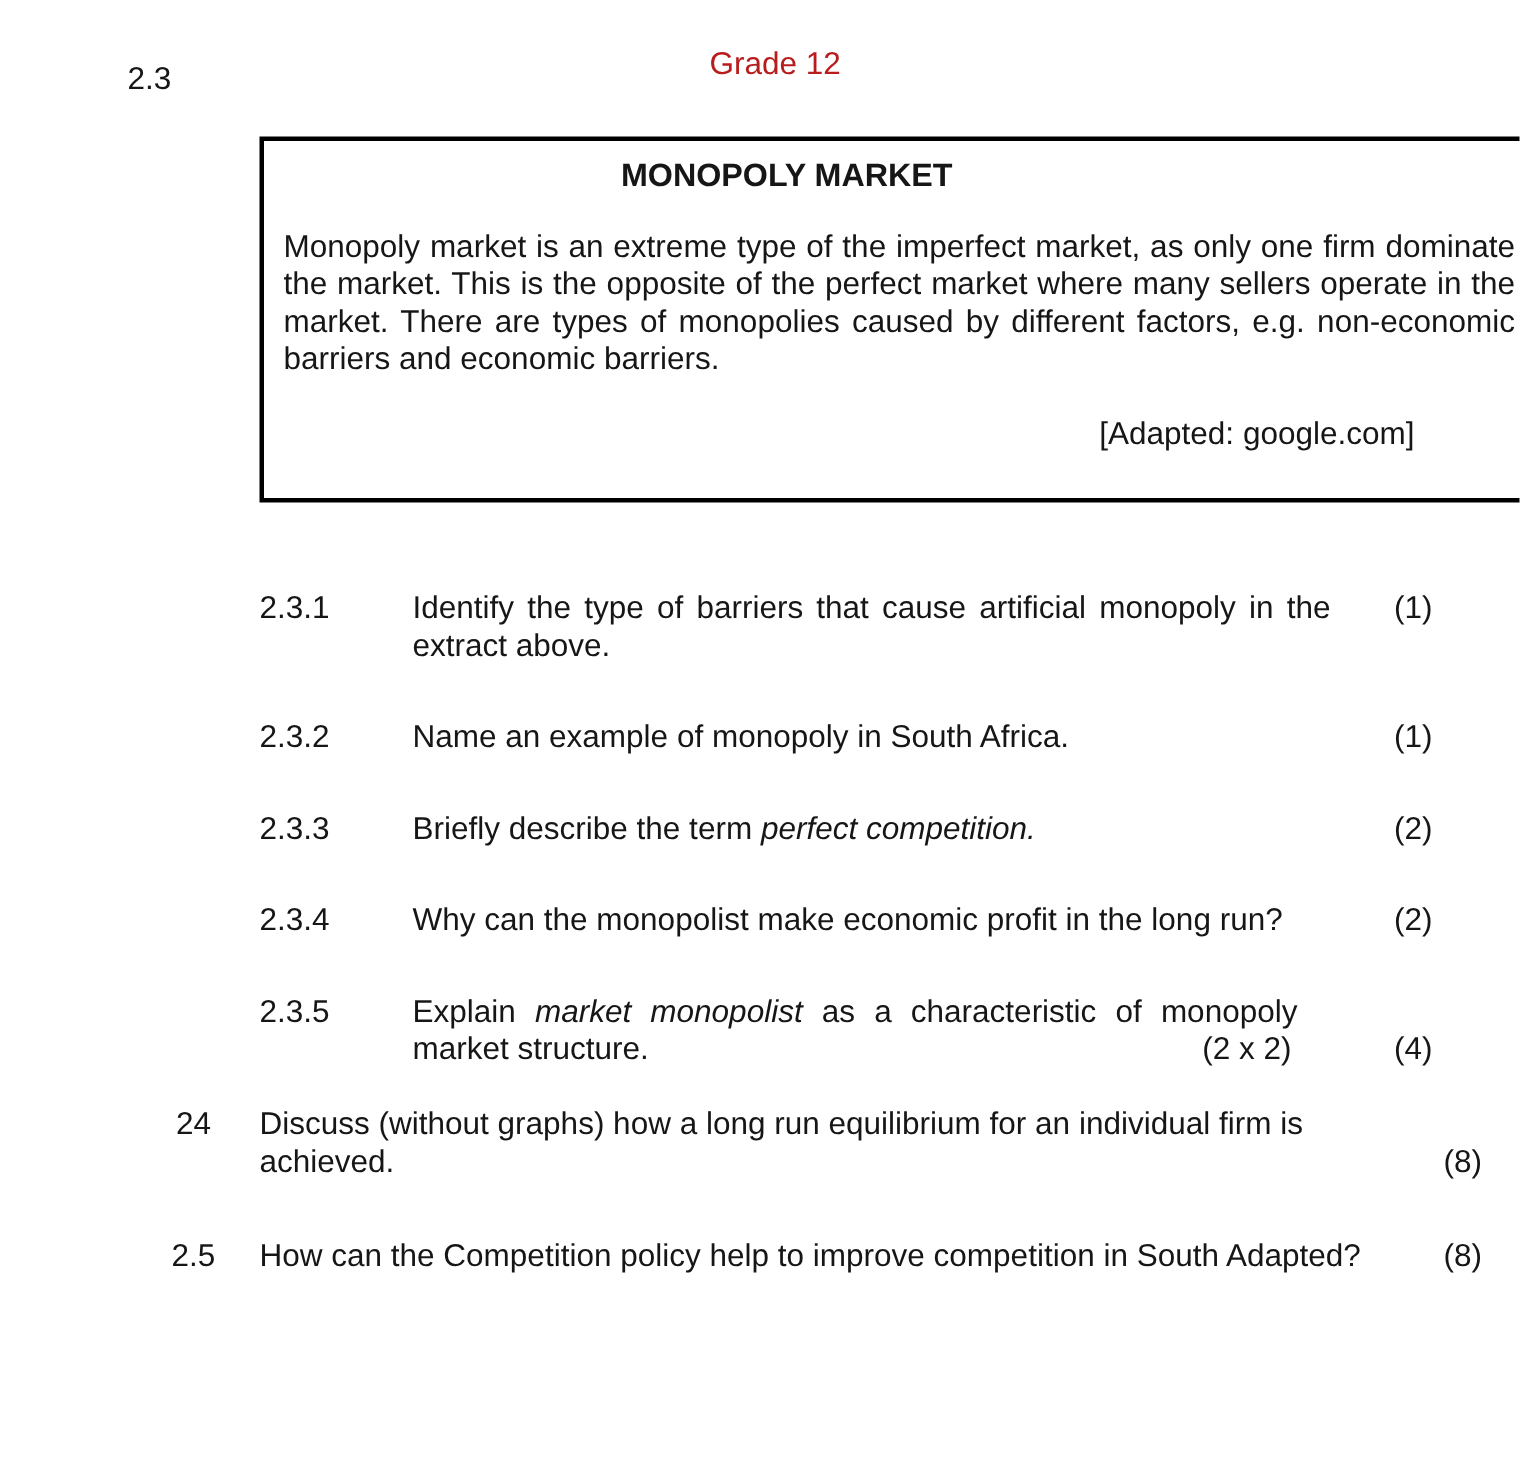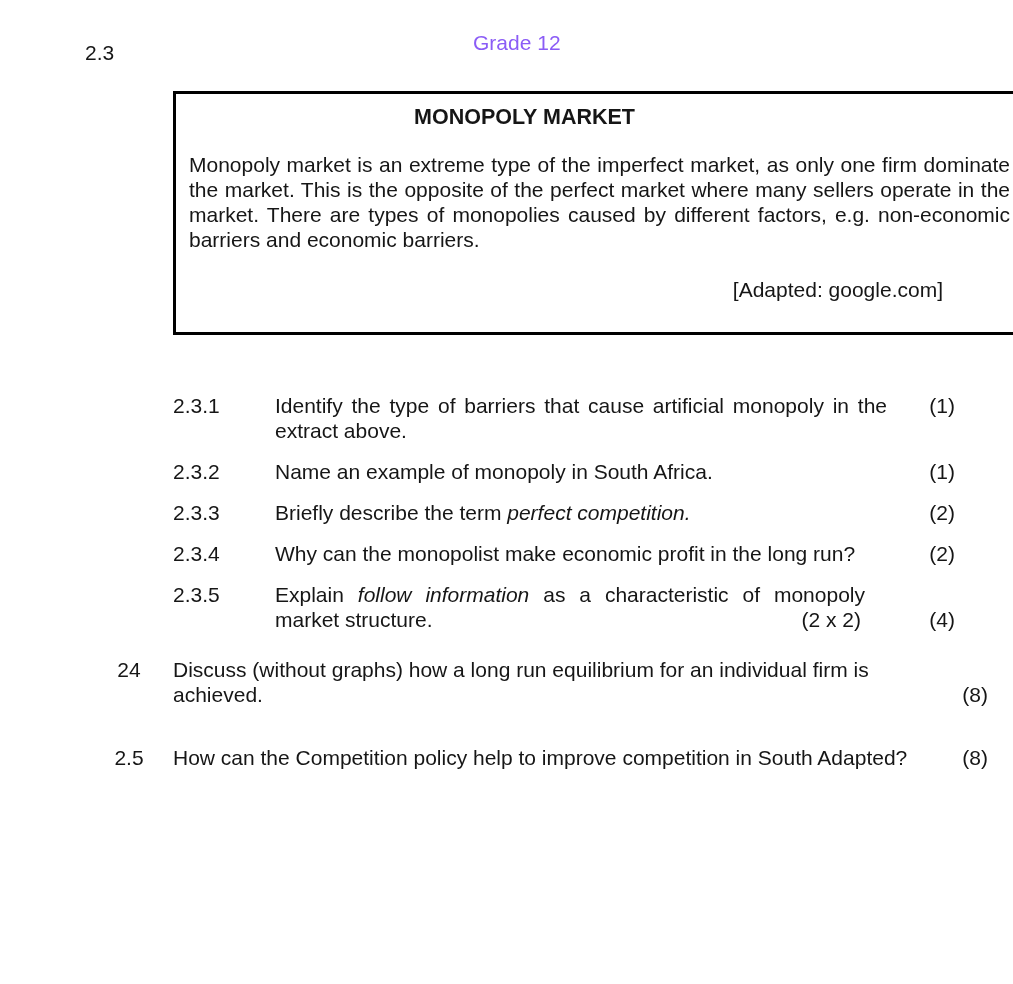--- a/index.html
+++ b/index.html
@@ -9,42 +9,42 @@
     font-family:"Liberation Sans", sans-serif;
     font-size:21px; line-height:25px;
     color:#161616;
     position:relative;
     overflow:hidden;
   }
   .page { position:relative; width:1013px; height:984px; background:#fff; }
 
   .page-header {
     position:absolute; top:-10px; left:473px;
-    font-size:21px; color:#8b5cf6; white-space:nowrap;
+    font-size:21px; color:#b91c1c; white-space:nowrap;
   }
 
   .q23-row { display:flex; margin:40px 0 0 85px; }
   .q23-row .num { width:78px; flex-shrink:0; }
 
   .extract-box {
     margin:26px 0 0 173px;
     width:854px;
     border:3px solid #000;
     padding:11px 14px 30px 13px;
   }
   .extract-title {
     font-weight:bold; font-size:21.5px;
     text-align:center; padding-right:150px;
     margin-bottom:22px;
   }
   .extract-body { text-align:justify; }
   .extract-source { text-align:right; padding-right:67px; margin-top:25px; }
 
   .subs { margin-top:58px; }
-  .sq { display:flex; margin-left:173px; width:782px; margin-top:16px; }
+  .sq { display:flex; margin-left:173px; width:782px; margin-top:36px; }
   .sq:first-child { margin-top:0; }
   .sq-num { width:102px; flex-shrink:0; }
   .sq-text { width:612px; flex-shrink:0; position:relative; }
   .sq-text.justify { text-align:justify; }
   .sq-text.narrow { width:590px; }
   .sq-marks { flex:1; text-align:right; }
   .sq-marks.bottom { align-self:flex-end; }
   .inline-marks { position:absolute; right:4px; bottom:0; }
 
   .main-row { display:flex; margin-left:85px; width:903px; }
@@ -99,21 +99,21 @@
     <div class="sq">
       <div class="sq-num">2.3.4</div>
       <div class="sq-text"><span>Why can the monopolist make economic profit in the long run?</span></div>
       <div class="sq-marks">(2)</div>
     </div>
 
     <div class="sq">
       <div class="sq-num">2.3.5</div>
       <div class="sq-text justify narrow">
         <span class="inline-marks">(2 x 2)</span>
-      <span>Explain </span><span style="font-style: italic;">follow information</span><span> as a characteristic of monopoly market structure.</span></div>
+      <span>Explain </span><span style="font-style: italic;">market monopolist</span><span> as a characteristic of monopoly market structure.</span></div>
       <div class="sq-marks bottom">(4)</div>
     </div>
 
   </div>
 
   <div class="main-row row-24">
     <div class="m-num">24</div>
     <div class="m-text">Discuss (without graphs) how a long run equilibrium for an individual firm is achieved.</div>
     <div class="m-marks bottom">(8)</div>
   </div>

